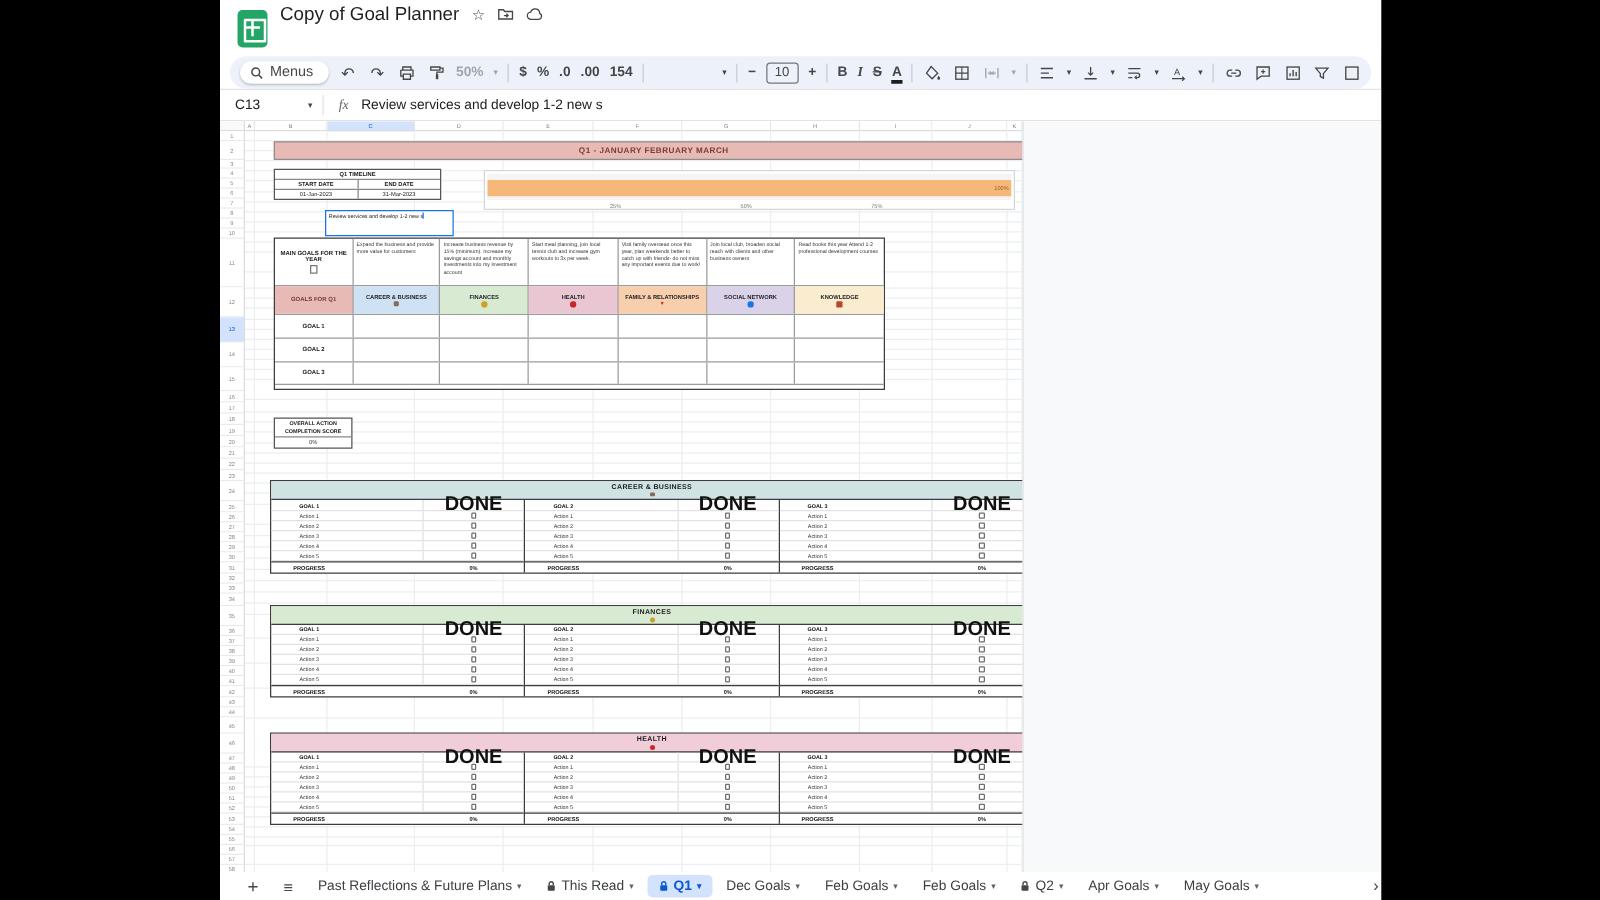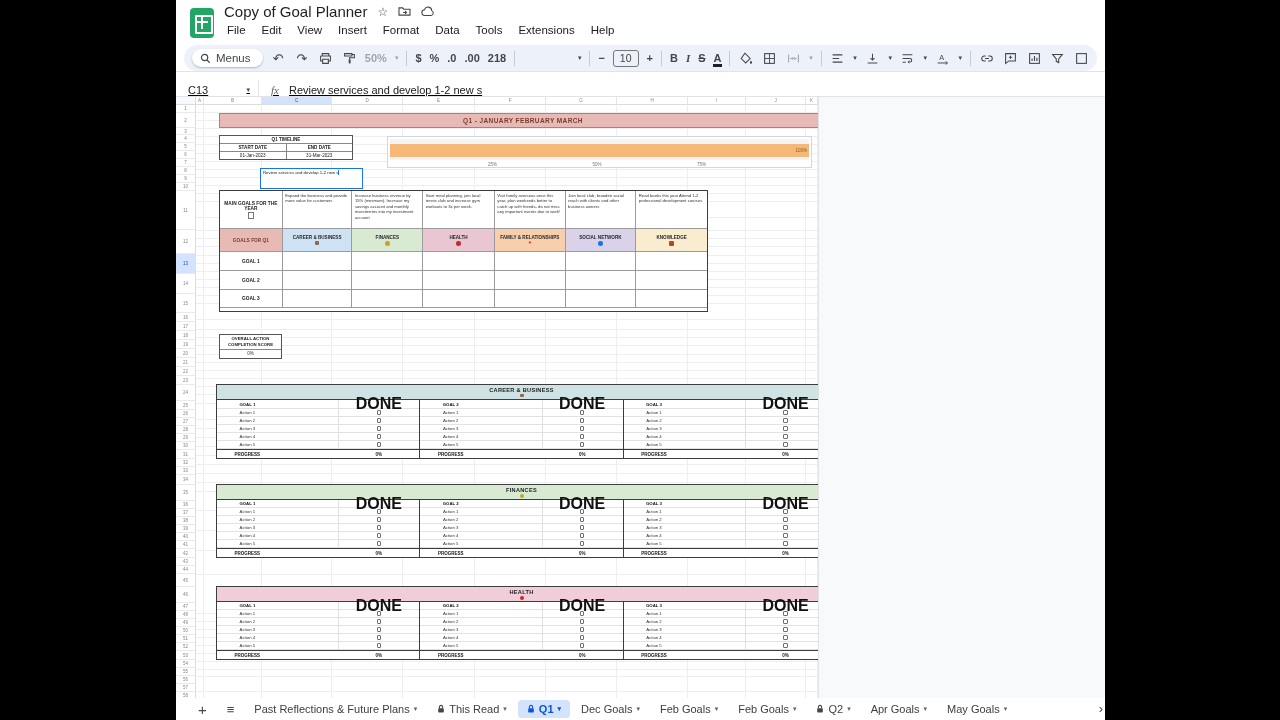--- a/index.html
+++ b/index.html
@@ -30,21 +30,21 @@
   .menus-pill span{font-size:11.5px;color:#444746;}
   .muted{opacity:.45;}
   .caret{font-size:7px;color:#444746;}
   .fs-box{border:1px solid #747775;border-radius:3px;font-size:10.5px;color:#444746;
           padding:1px 6px;line-height:13px;}
   .a-underline{position:relative;font-weight:bold;font-size:11px;color:#444746;}
   .a-underline:after{content:"";position:absolute;left:-1px;right:-1px;bottom:-3px;height:3px;background:#1f1f1f;}
 
   
   .fbar{height:24px;border-top:1px solid #e1e3e6;border-bottom:1px solid #e1e3e6;
-        display:flex;align-items:flex-end;background:#fff;text-decoration:underline;}
+        display:flex;align-items:center;background:#fff;}
   .namebox{width:62px;display:flex;align-items:center;justify-content:space-between;padding:0 8px 0 12px;}
   .namebox .ref{font-size:11px;color:#202124;}
   .fbar .div{width:1px;height:16px;background:#e1e3e6;}
   .fx{font-style:italic;font-family:"Liberation Serif",serif;font-size:11px;color:#5f6368;margin:0 10px 0 12px;}
   .fval{font-size:11px;color:#202124;}
 
   
   .grid{position:absolute;left:0;top:97px;width:929px;height:601px;background:#fff;overflow:hidden;}
   .corner{position:absolute;left:0;top:0;width:20px;height:8px;background:#f8f9fa;border-right:1px solid #dadce0;border-bottom:1px solid #dadce0;box-sizing:border-box;}
   .colhdrs{position:absolute;left:20px;top:0;height:8px;display:flex;}
@@ -159,31 +159,20 @@
             <path d="M1 2h4l1.3 1.5H13V10H1z" fill="none" stroke="#444746" stroke-width="1.2"></path>
             <path d="M5.5 7h3.6M7.6 5.4 9.2 7 7.6 8.6" fill="none" stroke="#444746" stroke-width="1.1"></path>
           </svg>
       </span>
       <span class="hdr-ic">
         <svg class="ic" width="14" height="11" viewBox="0 0 16 12">
             <path d="M4.5 10.5a3.3 3.3 0 0 1-.4-6.6A4.2 4.2 0 0 1 12.3 5a2.9 2.9 0 0 1-.7 5.5z" fill="none" stroke="#444746" stroke-width="1.2"></path>
           </svg>
       </span>
     </div>
-    <div class="menus-row">
-        <span class="menu-item">File</span>
-        <span class="menu-item">Edit</span>
-        <span class="menu-item">View</span>
-        <span class="menu-item">Insert</span>
-        <span class="menu-item">Format</span>
-        <span class="menu-item">Data</span>
-        <span class="menu-item">Tools</span>
-        <span class="menu-item">Extensions</span>
-        <span class="menu-item">Help</span>
-      </div>
   </div>
 
   <div class="toolbar">
     <div class="menus-pill">
       <svg class="ic" width="11" height="11" viewBox="0 0 12 12">
           <circle cx="5" cy="5" r="3.4" fill="none" stroke="#444746" stroke-width="1.3"></circle>
           <path d="M7.6 7.6 10.6 10.6" stroke="#444746" stroke-width="1.3"></path>
         </svg>
       <span>Menus</span>
     </div>
@@ -200,21 +189,21 @@
           <rect x="7" y="9" width="2.4" height="5" fill="#444746"></rect>
         </svg>
     </span>
     <span class="tb-txt muted">50%</span>
     <span class="caret muted">▾</span>
     <span class="tb-div"></span>
     <span class="tb-txt">$</span>
     <span class="tb-txt">%</span>
     <span class="tb-txt">.0</span>
     <span class="tb-txt">.00</span>
-    <span class="tb-txt">218</span>
+    <span class="tb-txt">154</span>
     <span class="tb-div"></span>
     <span style="width:54px"></span>
     <span class="caret">▾</span>
     <span class="tb-div"></span>
     <span class="tb-txt">−</span>
     <span class="fs-box">10</span>
     <span class="tb-txt">+</span>
     <span class="tb-div"></span>
     <span class="tb-txt" style="font-weight:bold">B</span>
     <span class="tb-txt" style="font-style:italic;font-family:'Liberation Serif',serif">I</span>

